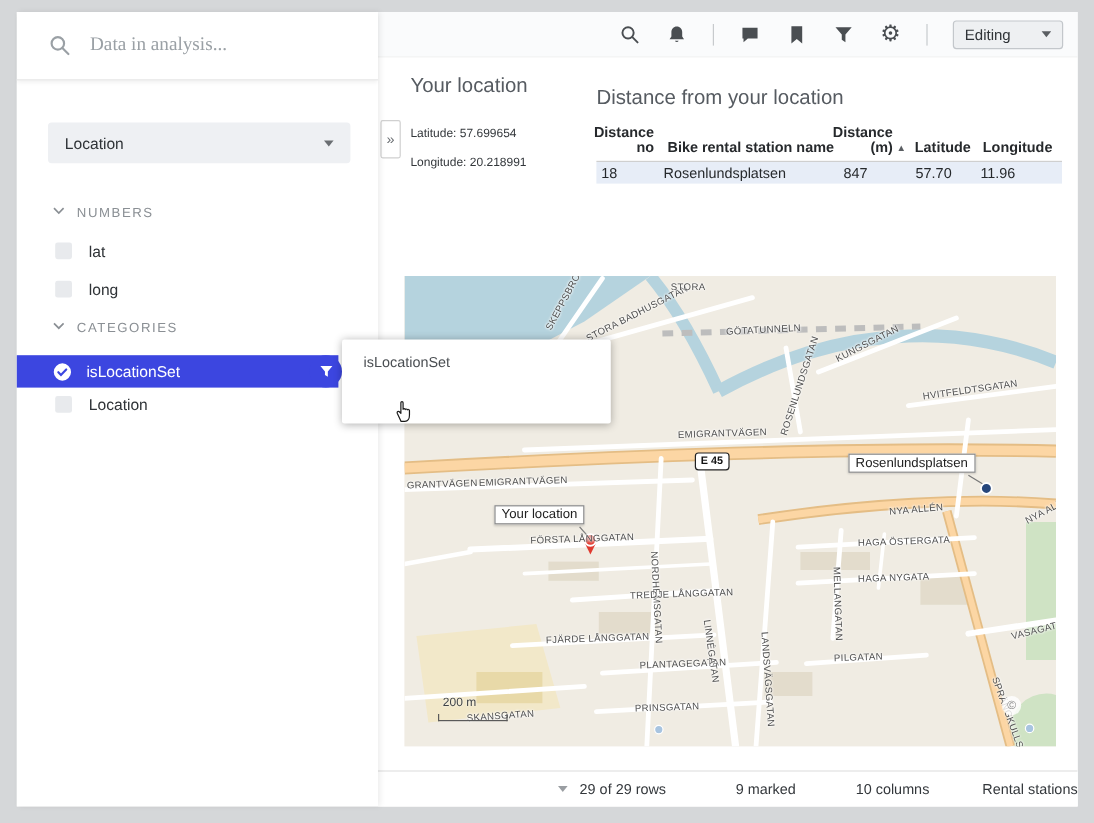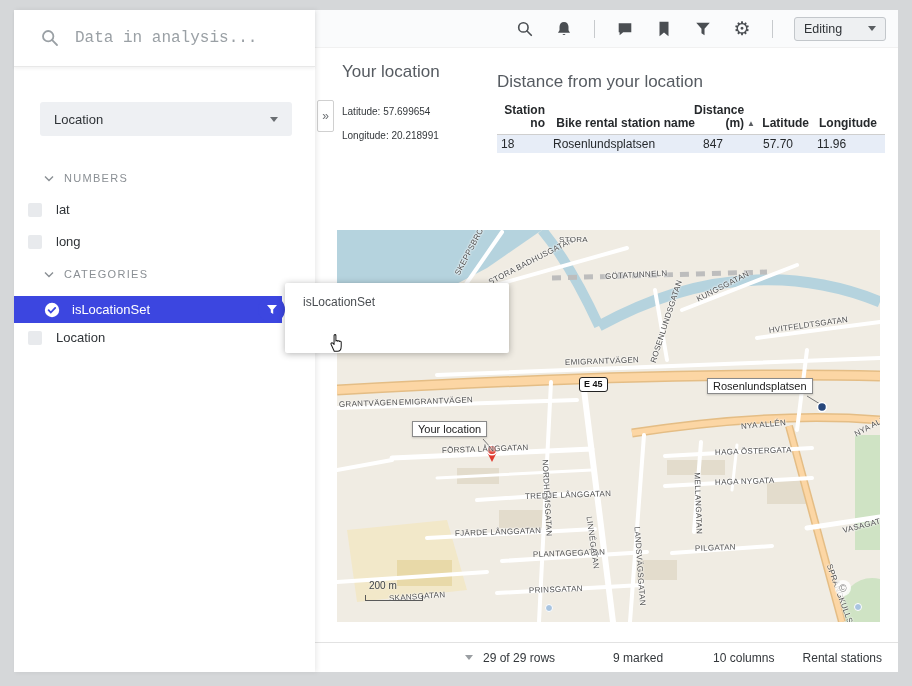--- a/index.html
+++ b/index.html
@@ -51,37 +51,37 @@
     border-left:1px solid #5a5a5a;border-right:1px solid #5a5a5a;border-bottom:1px solid #5a5a5a}
   .copy{position:absolute;left:498px;top:350px;width:16px;height:16px;border-radius:50%;
     background:rgba(255,255,255,.8);color:#8a8a8a;font-size:10px;display:flex;align-items:center;justify-content:center;cursor:pointer}
 
   
   .statusbar{position:absolute;left:0;bottom:0;width:100%;height:30px;border-top:1px solid #e2e2e2;
     display:flex;align-items:center;font-size:12px;color:#33373b;padding-left:150px;background:#fff}
   .sb-tri{width:0;height:0;border-left:4px solid transparent;border-right:4px solid transparent;
     border-top:5px solid #9a9ea2;margin-right:10px;cursor:pointer}
   .sb-gap1{margin-left:58px}.sb-gap2{margin-left:50px}
-  .sb-page{margin-left:auto;padding-right:16px;cursor:pointer}
+  .sb-page{margin-left:auto;cursor:pointer}
 
   
   .left-panel{position:absolute;left:14px;top:10px;width:301px;height:662px;background:#fff;z-index:10;
     box-shadow:2px 0 5px rgba(0,0,0,.08)}
   .search-box{position:relative;height:57px;border-bottom:1px solid #e8e8e8;box-shadow:0 2px 3px rgba(0,0,0,.05);
     display:flex;align-items:center;padding-left:26px;gap:15px}
   .search-box svg{width:20px;height:20px;color:#9aa0a5}
-  .search-input{border:none;outline:none;font-size:16px;color:#33373b;width:210px;font-family:Liberation Mono, monospace}
+  .search-input{border:none;outline:none;font-size:16px;color:#33373b;width:210px;font-family:Liberation Serif, serif}
   .search-input::placeholder{color:#9aa0a5}
   .loc-dd{position:absolute;left:26px;top:92px;width:252px;height:34px;background:#eef0f3;border-radius:3px;
     display:flex;align-items:center;padding:0 14px;font-size:13px;color:#2f3337;cursor:pointer}
   .loc-dd .caret-down{margin-left:auto;border-top-color:#6a6e72}
-  .sec{position:absolute;left:30px;display:flex;align-items:center;gap:10px;font-size:11px;
+  .sec{position:absolute;left:30px;display:flex;align-items:flex-start;gap:10px;font-size:11px;
     letter-spacing:1.3px;color:#8a8f94;cursor:pointer}
   .sec svg{width:10px;height:7px}
-  .item{position:absolute;left:14px;display:flex;align-items:flex-end;gap:14px;font-size:13px;color:#2f3337;cursor:pointer}
+  .item{position:absolute;left:32px;display:flex;align-items:flex-start;gap:14px;font-size:13px;color:#2f3337;cursor:pointer}
   .cb{width:14px;height:14px;background:#e8eaed;border-radius:2px}
   .sel{position:absolute;left:0;top:286px;width:268px;height:27px;background:#3c46e0;display:flex;
     align-items:center;cursor:pointer}
   .sel .label{margin-left:12px;color:#fff;font-size:13px}
   .sel .check{margin-left:30px;width:16px;height:16px}
   .filter-chip{position:absolute;left:244px;top:0;width:27px;height:27px;border-radius:50%;background:#3c46e0;
     display:flex;align-items:center;justify-content:center;cursor:pointer}
   .clear{position:absolute;left:0;bottom:0;width:100%;height:40px;border-top:1px solid #e6e6e6;
     display:flex;align-items:center;justify-content:center;font-size:13px;color:#5a66f2;cursor:pointer;background:#fff}
 
@@ -143,21 +143,21 @@
     <div class="expand-btn">»</div>
 
     <div class="panel-title" style="left:27px;top:14px">Your location</div>
     <div class="coord" style="left:27px;top:58px">Latitude: 57.699654</div>
     <div class="coord" style="left:27px;top:82px">Longitude: 20.218991</div>
 
     <div class="panel-title" style="left:182px;top:24px">Distance from your location</div>
 
     <div class="dtable">
       <div class="thead">
-        <div class="th c0">Station no</div>
+        <div class="th c0">Distance no</div>
         <div class="th c1">Bike rental station name</div>
         <div class="th c2">
           <span>Distance (m)</span>
             <span class="sort">▲</span>
         </div>
         <div class="th c3">Latitude</div>
         <div class="th c4">Longitude</div>
       </div>
       <div class="trow">
         <div class="td c0">18</div>

